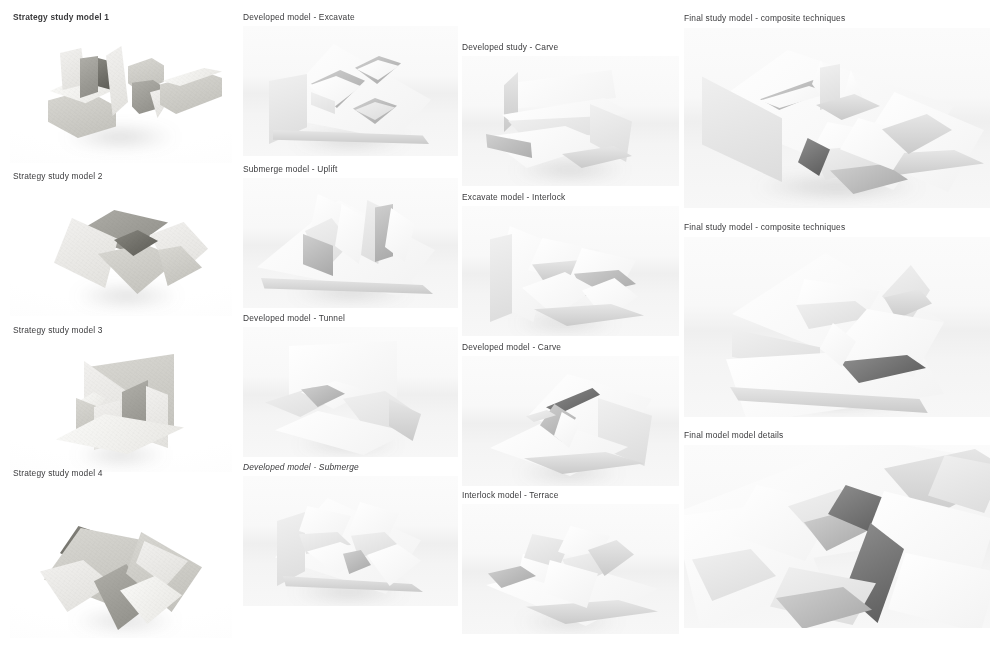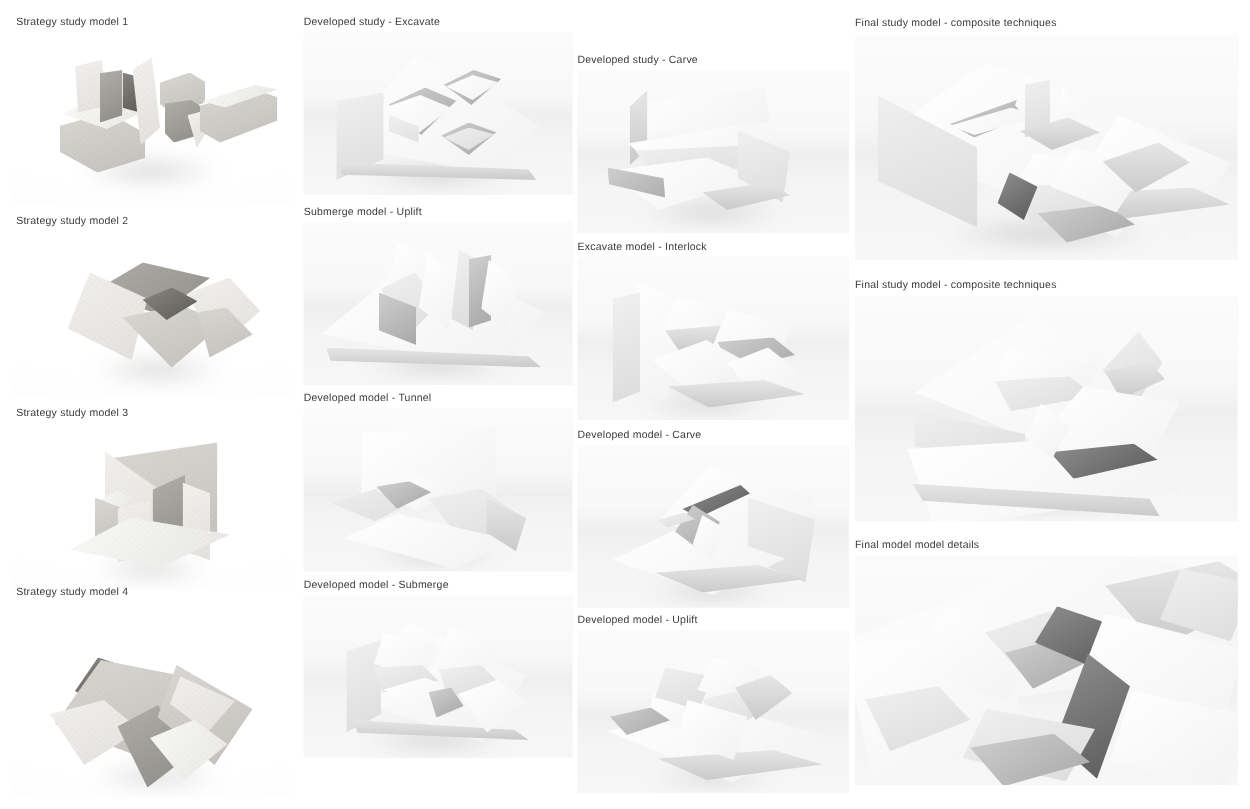--- a/index.html
+++ b/index.html
@@ -67,21 +67,21 @@
            background-image:
              repeating-linear-gradient(37deg, rgba(0,0,0,.035) 0 1px, rgba(0,0,0,0) 1px 3px),
              repeating-linear-gradient(-51deg, rgba(0,0,0,.025) 0 1px, rgba(0,0,0,0) 1px 4px);
   }
 </style>
 </head>
 <body>
 
 <div id="board">
 
-  <div class="caption" style="left:13px;top:12px;">Strategy study model 1</div>
+  <div class="caption" style="left:13px;top:12px;font-weight:bold;">Strategy study model 1</div>
   <div class="panel plain" style="left:10px;top:28px;width:222px;height:135px;">
     <div class="bg"></div>
     <div class="shadowpool" style="left:30px;top:96px;width:160px;height:26px;"></div>
 
     <div class="face t-chip-md" style="left:38px;top:62px;width:68px;height:48px;clip-path:polygon(0% 22%,56% 0%,100% 34%,100% 76%,44% 100%,0% 66%);">
         <div class="grain"></div>
       </div>
     <div class="face t-chip-top" style="left:40px;top:46px;width:74px;height:34px;clip-path:polygon(0% 50%,52% 0%,100% 32%,48% 86%);">
         <div class="grain"></div>
       </div>
@@ -196,21 +196,21 @@
         <div class="grain"></div>
       </div>
     <div class="face t-chip-lt" style="left:126px;top:40px;width:52px;height:52px;clip-path:polygon(16% 6%,100% 44%,58% 92%,0% 48%);">
         <div class="grain"></div>
       </div>
     <div class="face t-chip-top" style="left:110px;top:78px;width:62px;height:48px;clip-path:polygon(0% 30%,56% 0%,100% 40%,44% 100%);">
         <div class="grain"></div>
       </div>
   </div>
 
-  <div class="caption" style="left:243px;top:12px;">Developed study - Excavate</div>
+  <div class="caption" style="left:243px;top:12px;">Developed model - Excavate</div>
   <div class="panel" style="left:243px;top:26px;width:215px;height:130px;">
     <div class="bg"></div>
     <div class="shadowpool" style="left:24px;top:104px;width:166px;height:20px;"></div>
     <div class="face t-card-lt" style="left:26px;top:18px;width:162px;height:96px;clip-path:polygon(40% 0%,100% 58%,78% 100%,0% 74%);"></div>
     <div class="face t-card-md" style="left:26px;top:48px;width:38px;height:70px;clip-path:polygon(0% 10%,100% 0%,100% 76%,0% 100%);"></div>
     <div class="face t-card-edge" style="left:30px;top:104px;width:156px;height:14px;clip-path:polygon(0% 0%,96% 40%,100% 100%,0% 70%);"></div>
 
     <div class="face t-card-dk" style="left:68px;top:44px;width:54px;height:38px;clip-path:polygon(0% 36%,54% 0%,100% 28%,48% 100%);"></div>
     <div class="face t-card-lt" style="left:66px;top:50px;width:52px;height:34px;clip-path:polygon(0% 28%,52% 0%,100% 30%,46% 94%);"></div>
     <div class="face t-card-md" style="left:68px;top:66px;width:52px;height:22px;clip-path:polygon(0% 0%,46% 42%,46% 100%,0% 58%);"></div>
@@ -242,21 +242,21 @@
     <div class="shadowpool" style="left:30px;top:108px;width:150px;height:18px;"></div>
     <div class="face t-card-lt" style="left:46px;top:14px;width:108px;height:64px;clip-path:polygon(0% 8%,100% 0%,100% 88%,0% 100%);"></div>
     <div class="face t-card-md" style="left:22px;top:60px;width:80px;height:30px;clip-path:polygon(0% 52%,60% 0%,100% 22%,44% 100%);"></div>
     <div class="face t-card-lt" style="left:58px;top:54px;width:68px;height:28px;clip-path:polygon(0% 40%,50% 0%,100% 34%,48% 100%);"></div>
     <div class="face t-card-dk" style="left:58px;top:58px;width:44px;height:22px;clip-path:polygon(0% 20%,60% 0%,100% 40%,38% 100%);"></div>
     <div class="face t-card-md" style="left:100px;top:64px;width:78px;height:48px;clip-path:polygon(0% 16%,54% 0%,100% 52%,40% 100%);"></div>
     <div class="face t-card-lt" style="left:32px;top:84px;width:134px;height:44px;clip-path:polygon(0% 44%,32% 0%,100% 48%,66% 100%);"></div>
     <div class="face t-card-edge" style="left:146px;top:72px;width:32px;height:42px;clip-path:polygon(0% 0%,100% 36%,74% 100%,0% 64%);"></div>
   </div>
 
-  <div class="caption" style="left:243px;top:462px;">Developed model - Submerge</div>
+  <div class="caption" style="left:243px;top:462px;font-style:italic;">Developed model - Submerge</div>
   <div class="panel" style="left:243px;top:476px;width:215px;height:130px;">
     <div class="bg"></div>
     <div class="shadowpool" style="left:24px;top:106px;width:164px;height:20px;"></div>
     <div class="face t-card-lt" style="left:32px;top:22px;width:146px;height:96px;clip-path:polygon(36% 0%,100% 44%,76% 100%,0% 62%);"></div>
     <div class="face t-card-md" style="left:34px;top:36px;width:28px;height:74px;clip-path:polygon(0% 12%,100% 0%,100% 80%,0% 100%);"></div>
     <div class="face t-card-edge" style="left:40px;top:100px;width:140px;height:16px;clip-path:polygon(0% 0%,92% 50%,100% 100%,2% 64%);"></div>
 
     <div class="face t-card-lt" style="left:56px;top:30px;width:52px;height:38px;clip-path:polygon(16% 0%,100% 26%,76% 100%,0% 66%);"></div>
     <div class="face t-card-md" style="left:56px;top:56px;width:52px;height:22px;clip-path:polygon(0% 10%,74% 0%,100% 58%,14% 100%);"></div>
     <div class="face t-card-lt" style="left:64px;top:66px;width:64px;height:32px;clip-path:polygon(0% 30%,52% 0%,100% 42%,46% 100%);"></div>
@@ -303,21 +303,21 @@
     <div class="face t-card-md" style="left:136px;top:42px;width:54px;height:68px;clip-path:polygon(0% 0%,100% 26%,86% 100%,0% 72%);"></div>
     <div class="face t-card-lt" style="left:28px;top:64px;width:138px;height:56px;clip-path:polygon(0% 50%,42% 0%,100% 48%,58% 100%);"></div>
     <div class="face t-card-edge" style="left:62px;top:96px;width:120px;height:22px;clip-path:polygon(0% 28%,68% 0%,100% 52%,32% 100%);"></div>
 
     <div class="face t-card-xdk" style="left:84px;top:32px;width:54px;height:26px;clip-path:polygon(0% 74%,86% 0%,100% 26%,24% 100%);"></div>
     <div class="face t-card-dk" style="left:78px;top:48px;width:36px;height:38px;clip-path:polygon(40% 0%,100% 36%,62% 100%,0% 56%);"></div>
     <div class="face t-card-md" style="left:64px;top:54px;width:30px;height:12px;clip-path:polygon(0% 52%,70% 0%,100% 44%,26% 100%);"></div>
     <div class="face t-card-lt" style="left:92px;top:56px;width:26px;height:36px;clip-path:polygon(30% 0%,100% 30%,58% 100%,0% 66%);"></div>
   </div>
 
-  <div class="caption" style="left:462px;top:490px;">Developed model - Uplift</div>
+  <div class="caption" style="left:462px;top:490px;">Interlock model - Terrace</div>
   <div class="panel" style="left:462px;top:504px;width:217px;height:130px;">
     <div class="bg"></div>
     <div class="shadowpool" style="left:34px;top:110px;width:148px;height:16px;"></div>
     <div class="face t-card-lt" style="left:24px;top:60px;width:172px;height:62px;clip-path:polygon(0% 34%,52% 0%,100% 40%,58% 100%);"></div>
     <div class="face t-card-edge" style="left:64px;top:96px;width:132px;height:24px;clip-path:polygon(0% 28%,70% 0%,100% 48%,30% 100%);"></div>
 
     <div class="face t-card-lt" style="left:56px;top:50px;width:50px;height:34px;clip-path:polygon(10% 0%,100% 18%,84% 100%,0% 62%);"></div>
     <div class="face t-card-dk" style="left:26px;top:62px;width:48px;height:22px;clip-path:polygon(0% 34%,68% 0%,100% 46%,28% 100%);"></div>
     <div class="face t-card-md" style="left:62px;top:30px;width:46px;height:34px;clip-path:polygon(18% 0%,100% 22%,76% 100%,0% 70%);"></div>
     <div class="face t-card-lt" style="left:96px;top:22px;width:52px;height:38px;clip-path:polygon(24% 0%,100% 26%,72% 100%,0% 68%);"></div>

